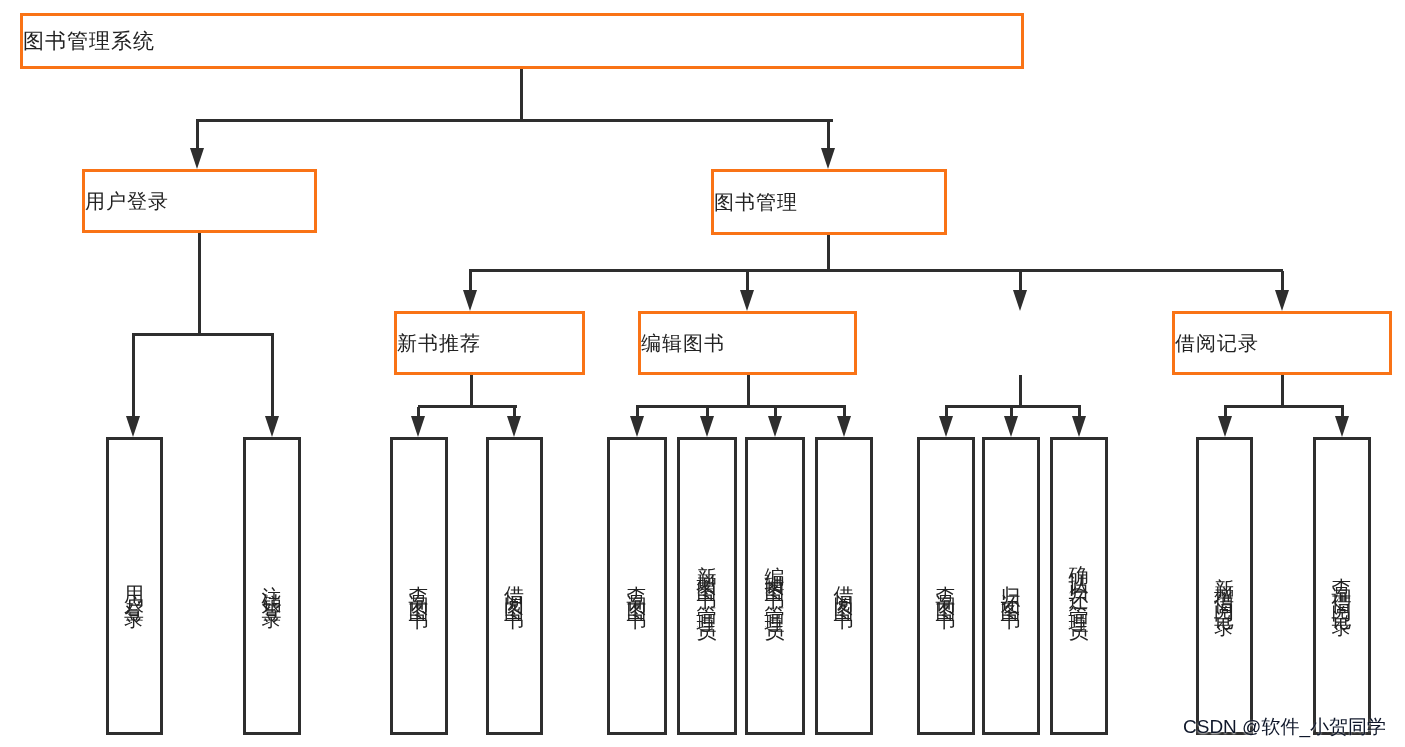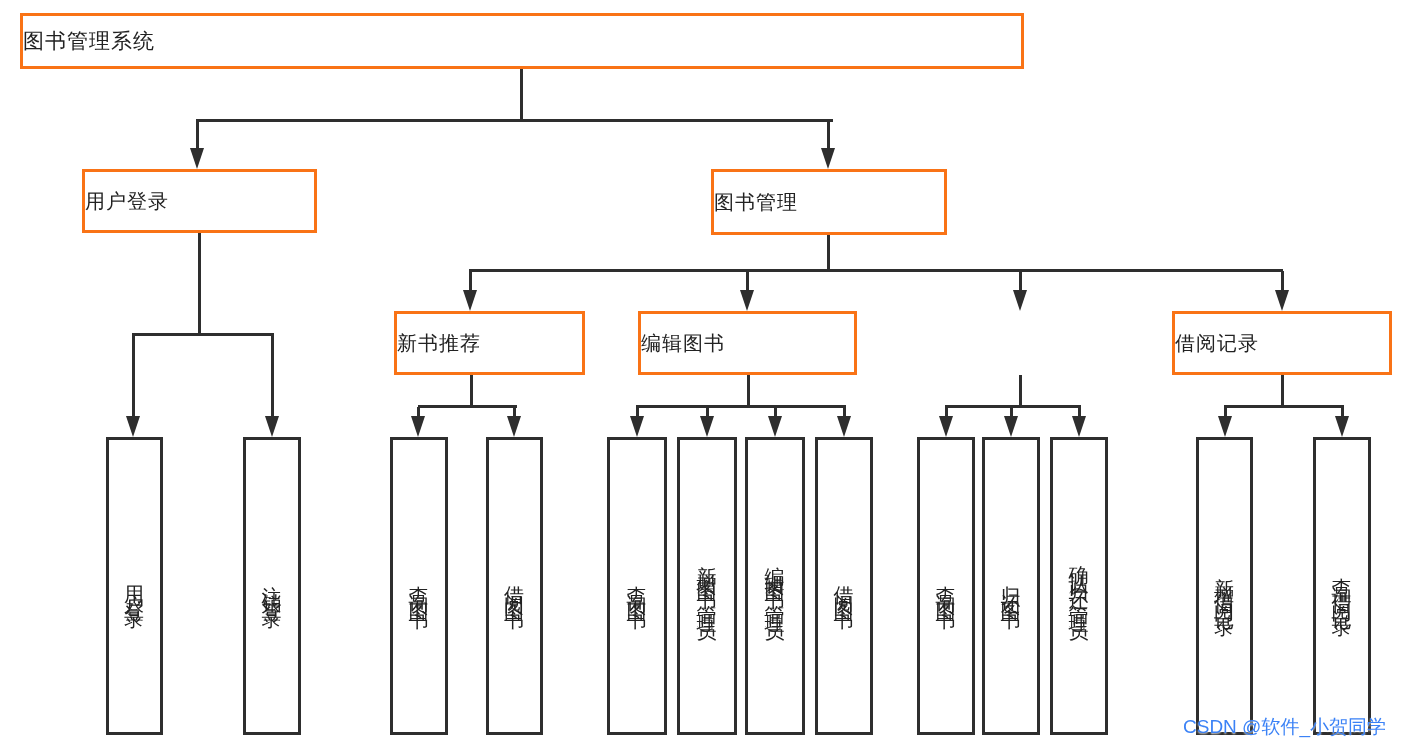--- a/index.html
+++ b/index.html
@@ -12,21 +12,21 @@
   .vbox{position:absolute;box-sizing:border-box;border:3px solid #2e2e2e;background:#fff;
         display:flex;align-items:center;justify-content:center;}
   .vbox span{writing-mode:vertical-rl;text-orientation:mixed;font-size:20px;line-height:1;
         letter-spacing:8px;color:#222;}
   
   .ln{position:absolute;background:#2e2e2e;}
   
   .ar{position:absolute;width:0;height:0;border-left:7px solid transparent;
       border-right:7px solid transparent;border-top:21px solid #2e2e2e;}
   
-  .wm{position:absolute;left:1183px;top:714px;font-size:19px;color:#3b82f6;
+  .wm{position:absolute;left:1183px;top:714px;font-size:19px;color:#0f172a;
       text-shadow:0 1px 2px rgba(255,255,255,.95);white-space:nowrap;}
 </style>
 </head>
 <body>
 
 <div class="canvas">
 
   <div class="hbox" style="left:20px;top:13px;width:1004px;height:56px;">
     <span>图书管理系统</span>
   </div>

